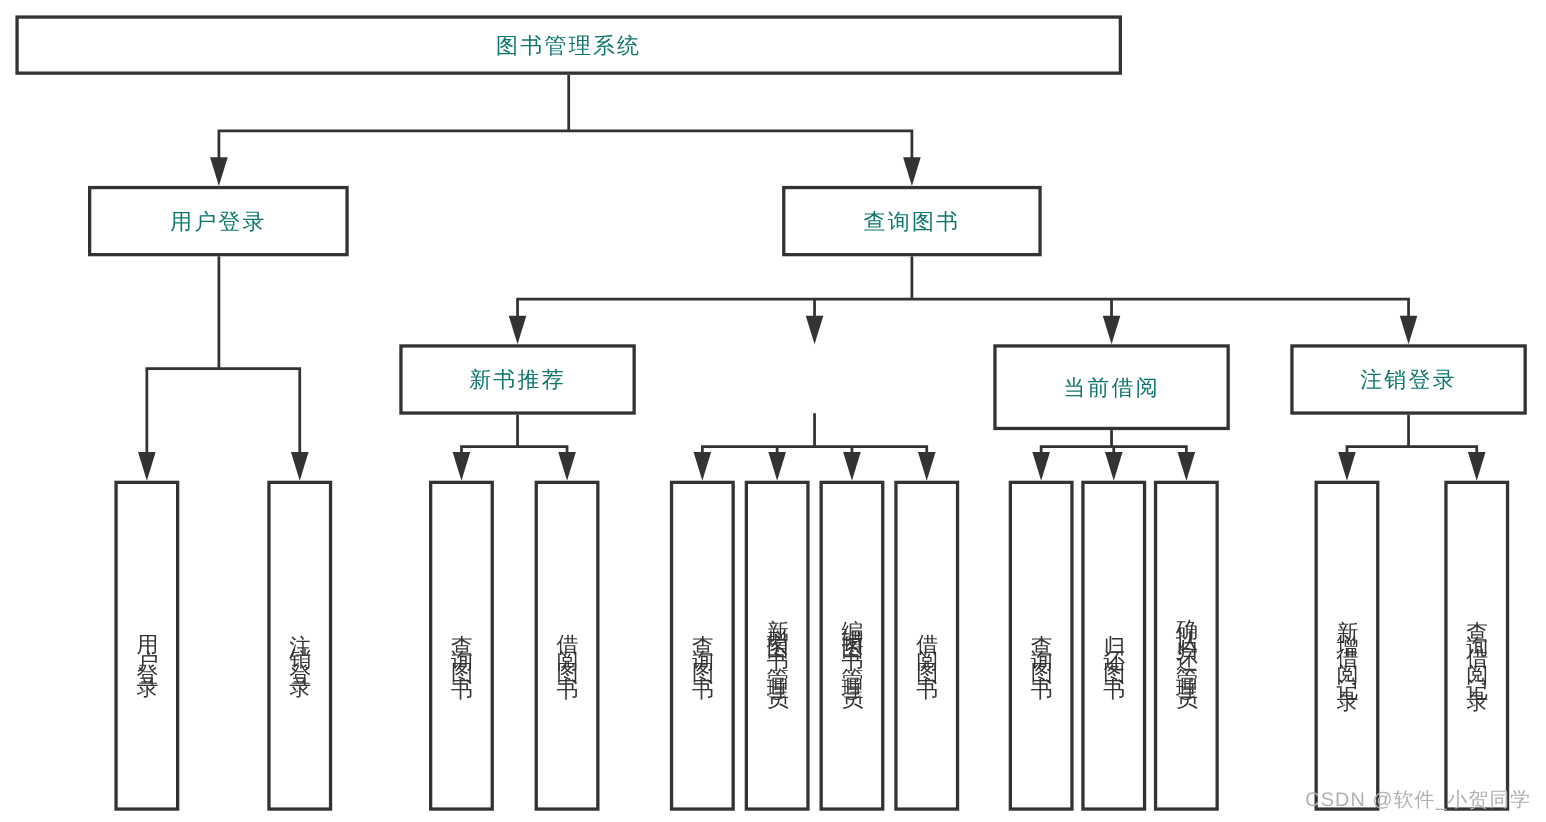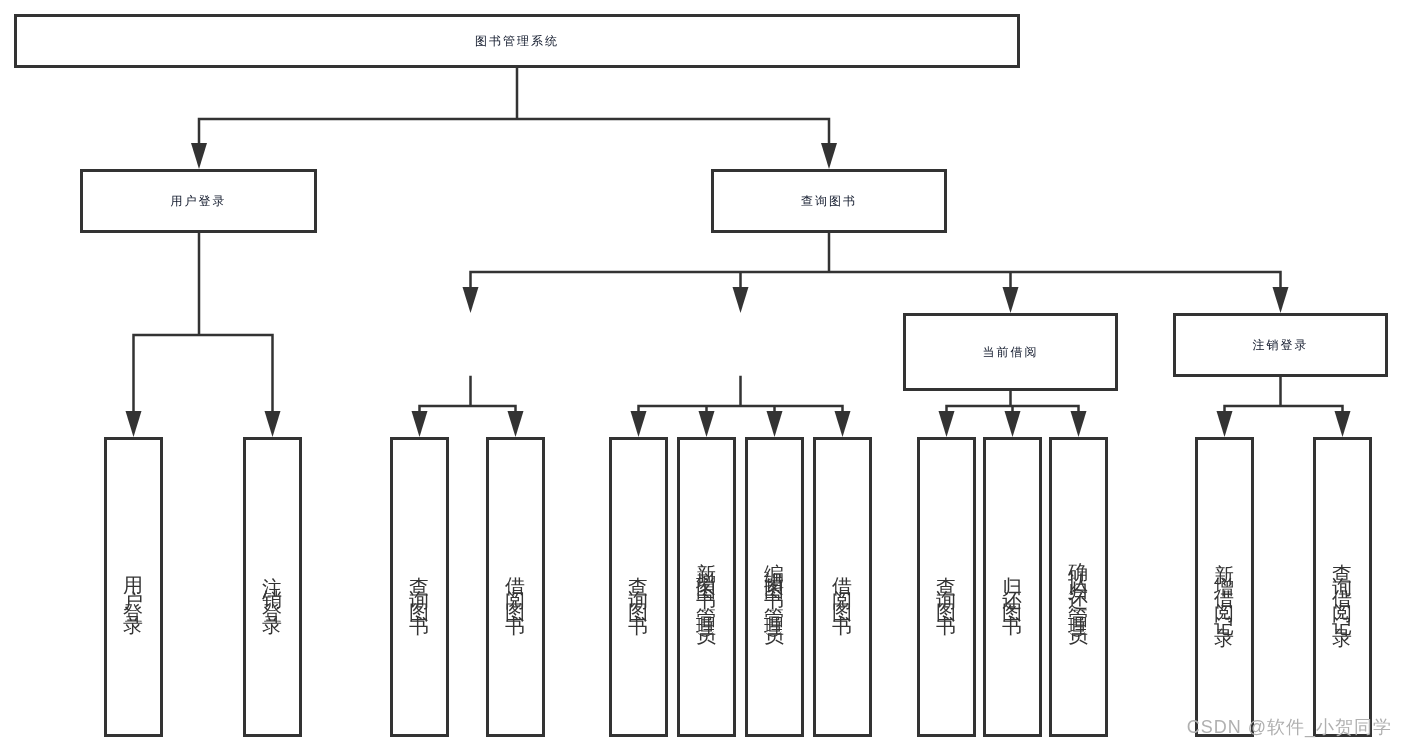--- a/index.html
+++ b/index.html
@@ -12,21 +12,21 @@
   }
   .connectors{position:absolute;left:0;top:0;}
   .connectors path{stroke:#333333;stroke-width:2.5;fill:none;stroke-linecap:square;}
   .connectors polygon{fill:#333333;stroke:none;}
   .hbox{
     position:absolute;
     box-sizing:border-box;
     border:3px solid #333333;
     background:#ffffff;
     display:flex;align-items:center;justify-content:center;
-    font-size:12px;letter-spacing:2px;color:#0f172a;
+    font-size:20px;letter-spacing:2px;color:#0f766e;
     white-space:nowrap;
   }
   .vbox{
     position:absolute;
     top:437px;width:59px;height:300px;
     box-sizing:border-box;
     border:3px solid #333333;
     background:#ffffff;
     display:flex;align-items:center;justify-content:center;
   }
@@ -91,20 +91,23 @@
     <span>图书管理系统</span>
   </div>
 
   <div class="hbox" style="left:80px;top:169px;width:237px;height:64px">
     <span>用户登录</span>
   </div>
   <div class="hbox" style="left:711px;top:169px;width:236px;height:64px">
     <span>查询图书</span>
   </div>
 
+  <div class="hbox" style="left:363px;top:313px;width:215px;height:64px">
+    <span>新书推荐</span>
+  </div>
   <div class="hbox" style="left:903px;top:313px;width:215px;height:78px">
     <span>当前借阅</span>
   </div>
   <div class="hbox" style="left:1173px;top:313px;width:215px;height:64px">
     <span>注销登录</span>
   </div>
 
   <div class="vbox" style="left:104px">
     <span class="vtext">用户登录</span>
   </div>

